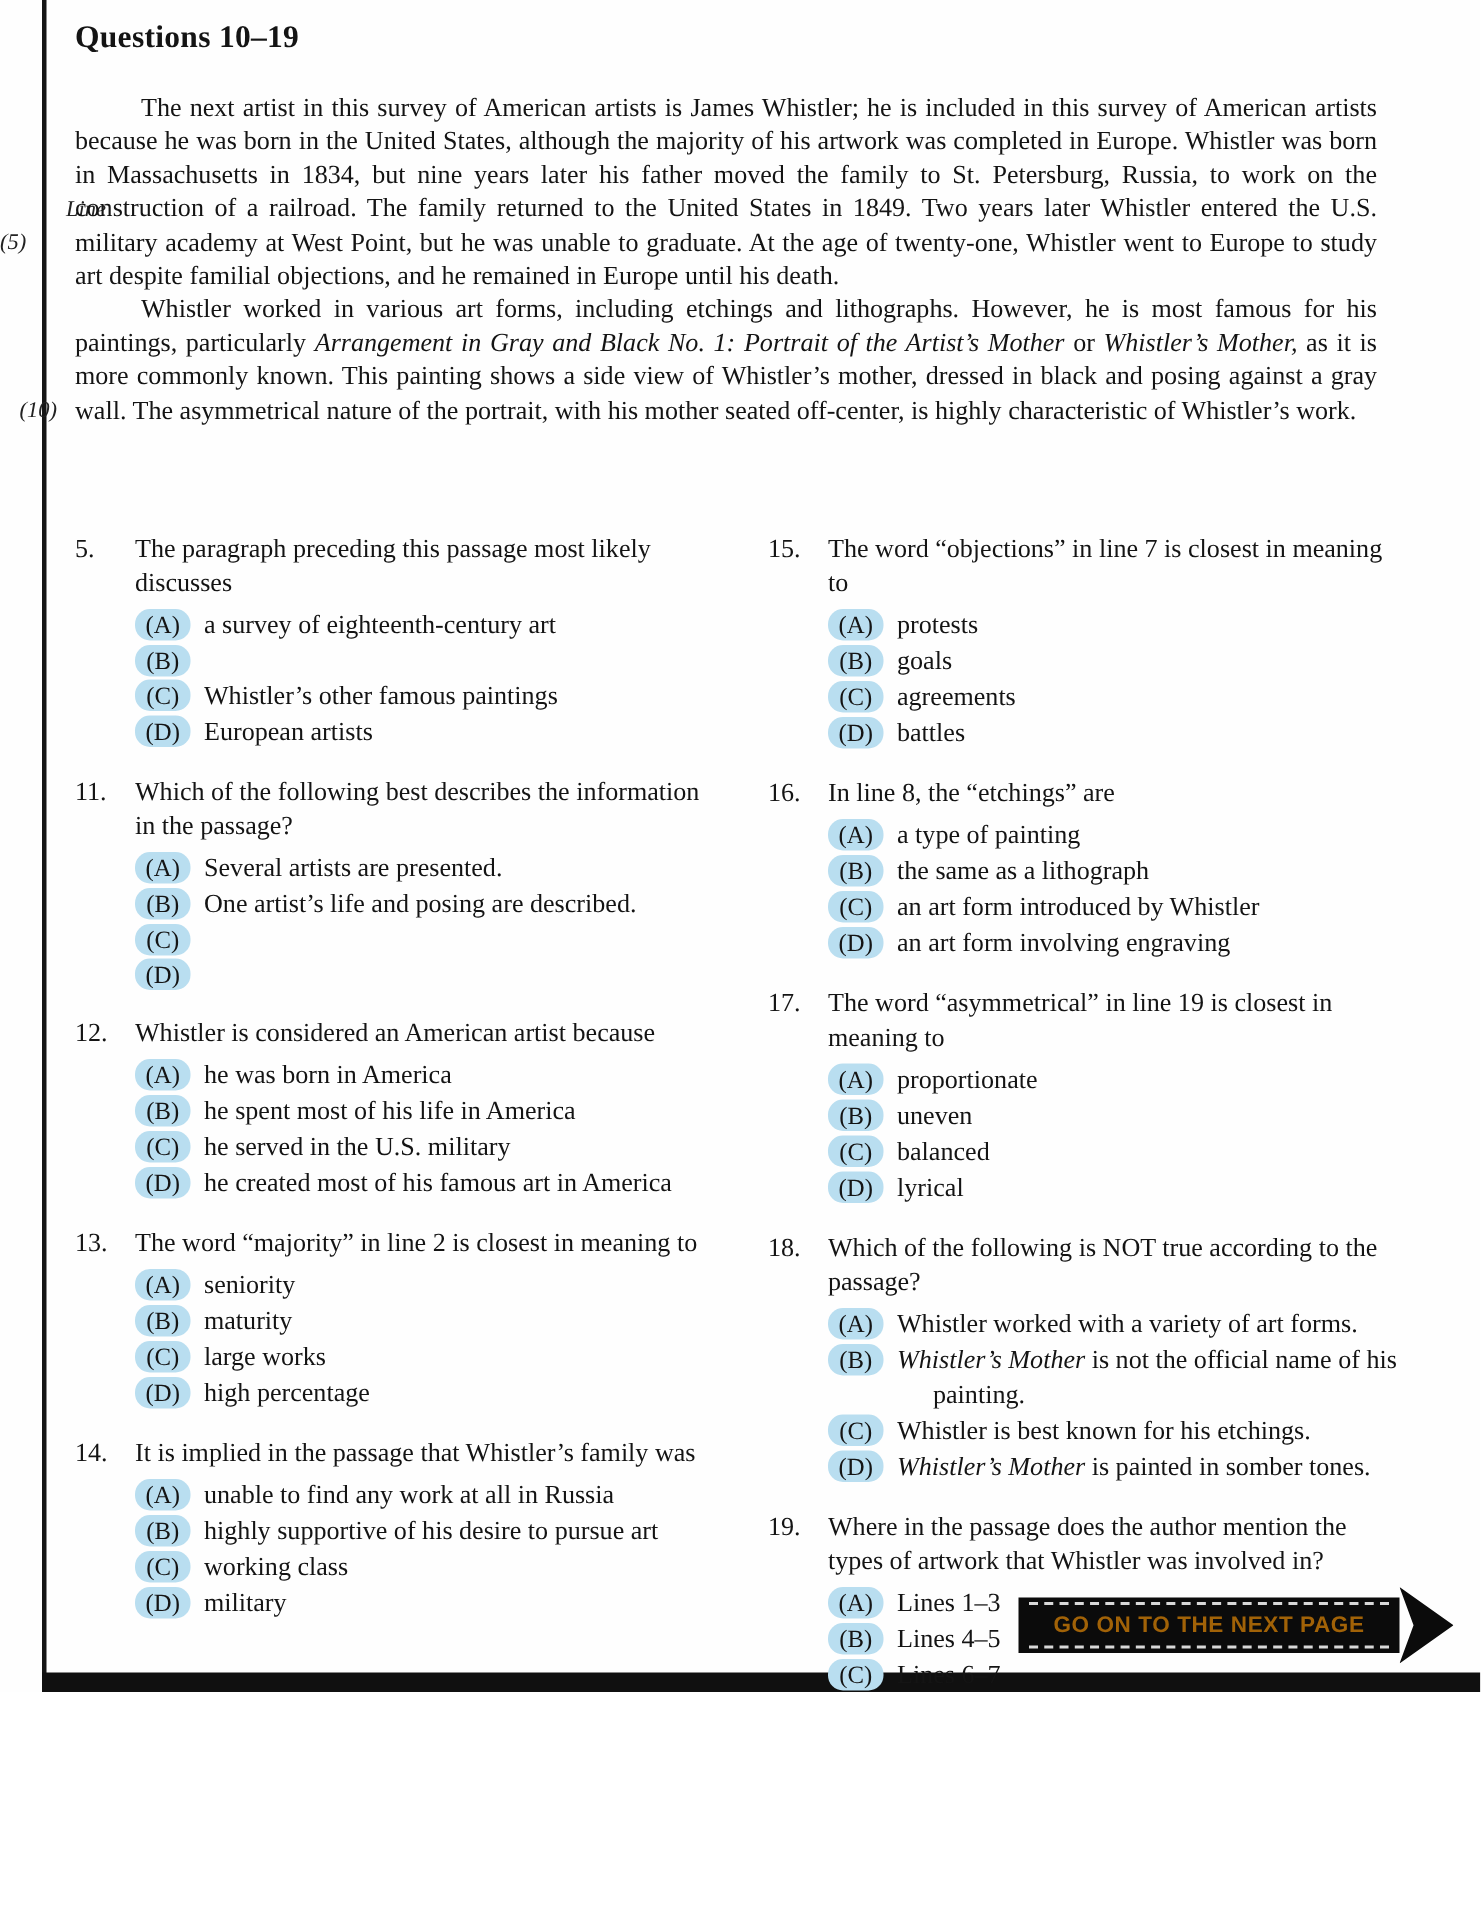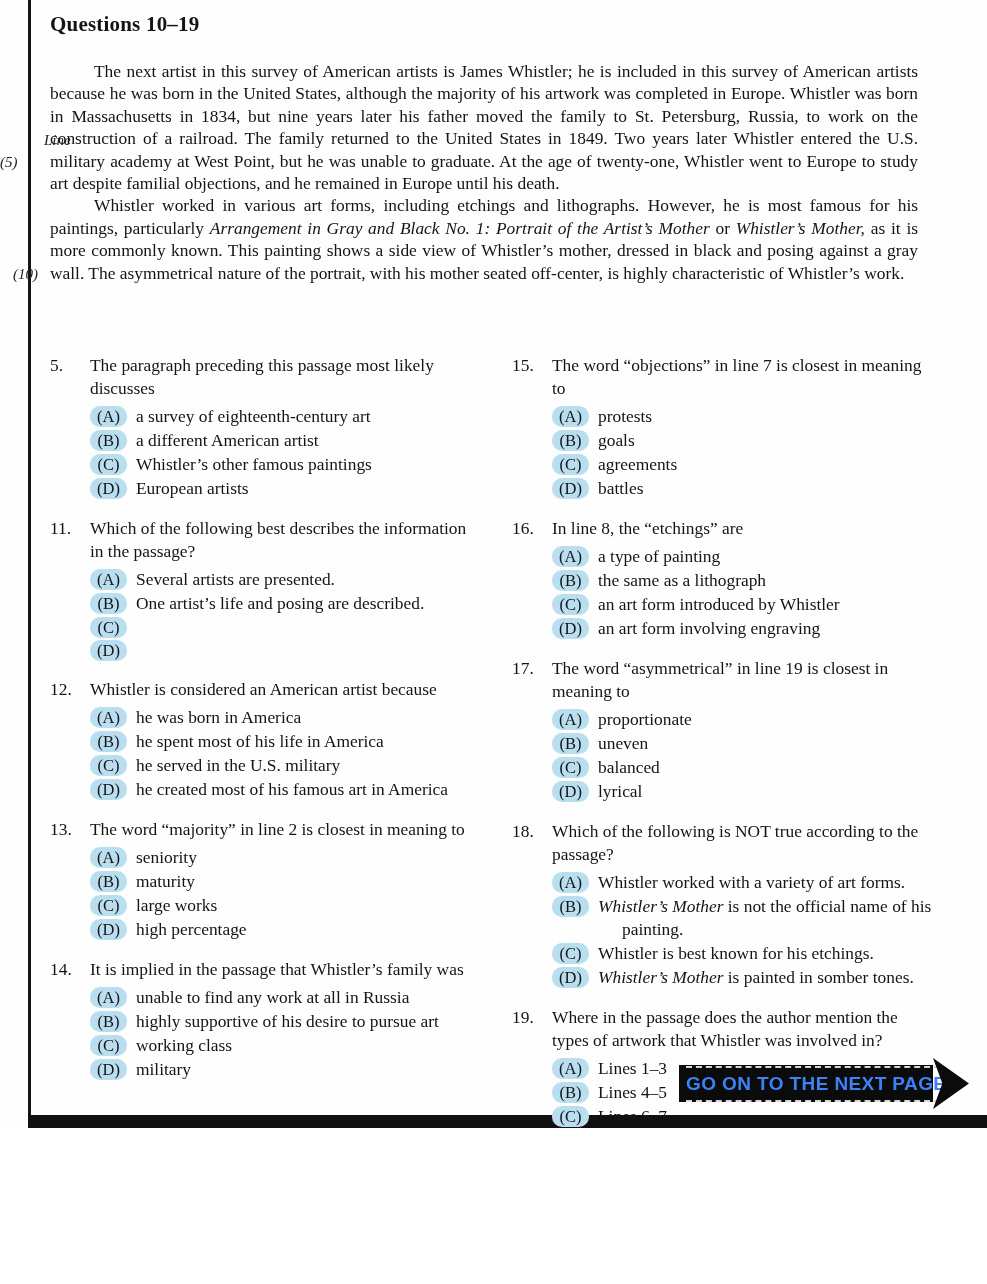--- a/index.html
+++ b/index.html
@@ -85,24 +85,24 @@
     background: #0b0b0b;
     display: flex; align-items: center;
     cursor: pointer;
   }
   .footer-inner {
     width: 100%; margin: 0 7px;
     border-top: 2px dashed #d8d8d8;
     border-bottom: 2px dashed #d8d8d8;
     padding: 5px 0;
     text-align: center;
-    color: #3b82f6;
+    color: #a16207;
     font-family: "Liberation Sans", sans-serif;
     font-weight: bold;
-    font-size: 19px;
+    font-size: 15px;
     letter-spacing: .4px;
     white-space: nowrap;
   }
   .footer-arrow {
     position: absolute; left: 100%; top: -7px;
     width: 36px; height: 51px;
     background: #0b0b0b;
     clip-path: polygon(0 0, 100% 50%, 0 100%, 26% 50%);
   }
 </style>
@@ -131,21 +131,20 @@
       <span class="q-num">5.</span>
       <span class="q-text">The paragraph preceding this passage most likely discusses</span>
     </div>
     <div class="q-options">
             <div class="option">
     <span class="pill">(A)</span>
     <span class="opt-text">a survey of eighteenth-century art</span>
   </div>
             <div class="option">
     <span class="pill">(B)</span>
-    <span class="opt-text">a different American artist</span>
   </div>
             <div class="option">
     <span class="pill">(C)</span>
     <span class="opt-text">Whistler’s other famous paintings</span>
   </div>
             <div class="option">
     <span class="pill">(D)</span>
     <span class="opt-text">European artists</span>
   </div>
           </div>

